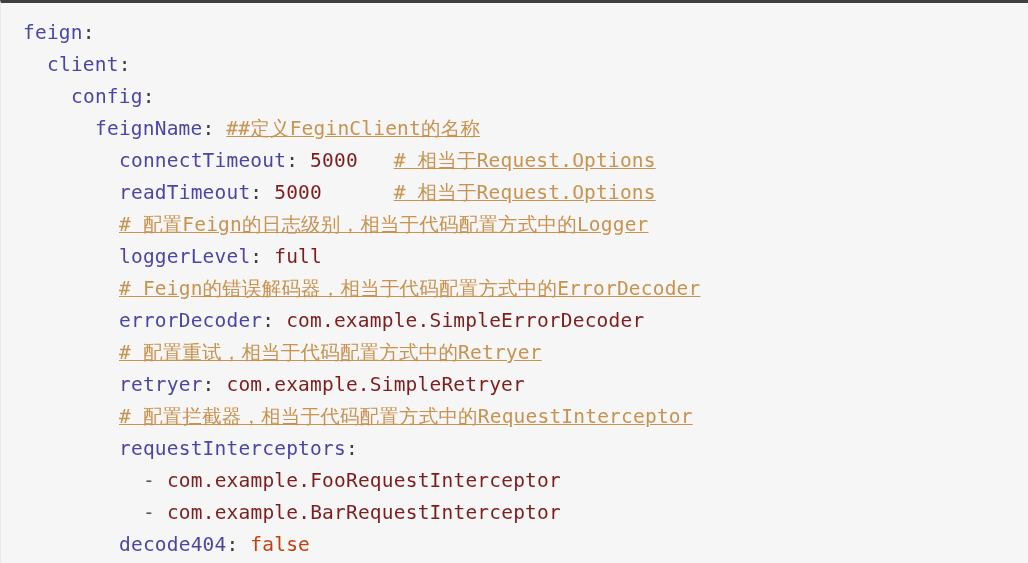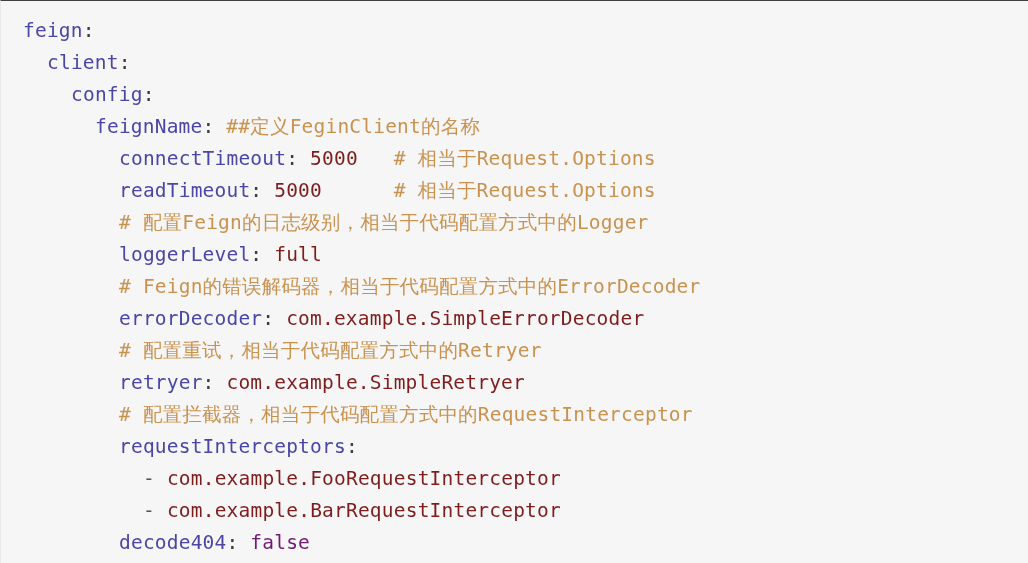--- a/index.html
+++ b/index.html
@@ -9,21 +9,21 @@
   }
   body {
     font-family: "DejaVu Sans Mono", "Liberation Mono", monospace;
   }
   #code-viewer {
     position: relative;
     width: 1028px;
     height: 563px;
     box-sizing: border-box;
     background: #f6f6f6;
-    border-top: 1px solid #404040;
+    border-top: 3px solid #404040;
     border-left: 1px solid #eaeaea;
     overflow: hidden;
   }
   #code-block {
     position: absolute;
     left: 0;
     top: 14px;
     width: 100%;
     padding: 0;
     margin: 0;
@@ -36,22 +36,22 @@
     letter-spacing: 0.2px;
     color: #3a3a3a;
     font-family: "DejaVu Sans Mono", "Liberation Mono", monospace;
   }
   .tok {
     white-space: pre;
   }
   .t-key      { color: #4a46a8; }
   .t-punct    { color: #3c3c44; }
   .t-value    { color: #7f1d1d; }
-  .t-comment  { color: #c9924f; }
-  .t-bool     { color: #701a75; margin-top: 44px; }
+  .t-comment  { color: #c9924f; text-decoration: underline; }
+  .t-bool     { color: #c2410c; margin-top: 44px; }
   .t-dash     { color: #555555; }
   .t-plain    { color: #3a3a3a; }
 </style>
 </head>
 <body>
 
 <div id="code-viewer">
   <pre id="code-block"><div class="code-line" style="padding-left: 22px;"><span class="tok t-key">feign</span><span class="tok t-punct">:</span></div><div class="code-line" style="padding-left: 46px;"><span class="tok t-key">client</span><span class="tok t-punct">:</span></div><div class="code-line" style="padding-left: 70px;"><span class="tok t-key">config</span><span class="tok t-punct">:</span></div><div class="code-line" style="padding-left: 94px;"><span class="tok t-key">feignName</span><span class="tok t-punct">: </span><span class="tok t-comment">##定义FeginClient的名称</span></div><div class="code-line" style="padding-left: 118px;"><span class="tok t-key">connectTimeout</span><span class="tok t-punct">: </span><span class="tok t-value">5000</span><span class="tok t-plain">   </span><span class="tok t-comment"># 相当于Request.Options</span></div><div class="code-line" style="padding-left: 118px;"><span class="tok t-key">readTimeout</span><span class="tok t-punct">: </span><span class="tok t-value">5000</span><span class="tok t-plain">      </span><span class="tok t-comment"># 相当于Request.Options</span></div><div class="code-line" style="padding-left: 118px;"><span class="tok t-comment"># 配置Feign的日志级别，相当于代码配置方式中的Logger</span></div><div class="code-line" style="padding-left: 118px;"><span class="tok t-key">loggerLevel</span><span class="tok t-punct">: </span><span class="tok t-value">full</span></div><div class="code-line" style="padding-left: 118px;"><span class="tok t-comment"># Feign的错误解码器，相当于代码配置方式中的ErrorDecoder</span></div><div class="code-line" style="padding-left: 118px;"><span class="tok t-key">errorDecoder</span><span class="tok t-punct">: </span><span class="tok t-value">com.example.SimpleErrorDecoder</span></div><div class="code-line" style="padding-left: 118px;"><span class="tok t-comment"># 配置重试，相当于代码配置方式中的Retryer</span></div><div class="code-line" style="padding-left: 118px;"><span class="tok t-key">retryer</span><span class="tok t-punct">: </span><span class="tok t-value">com.example.SimpleRetryer</span></div><div class="code-line" style="padding-left: 118px;"><span class="tok t-comment"># 配置拦截器，相当于代码配置方式中的RequestInterceptor</span></div><div class="code-line" style="padding-left: 118px;"><span class="tok t-key">requestInterceptors</span><span class="tok t-punct">:</span></div><div class="code-line" style="padding-left: 142px;"><span class="tok t-dash">- </span><span class="tok t-value">com.example.FooRequestInterceptor</span></div><div class="code-line" style="padding-left: 142px;"><span class="tok t-dash">- </span><span class="tok t-value">com.example.BarRequestInterceptor</span></div><div class="code-line" style="padding-left: 118px;"><span class="tok t-key">decode404</span><span class="tok t-punct">: </span><span class="tok t-bool">false</span></div></pre>
 </div>
 

